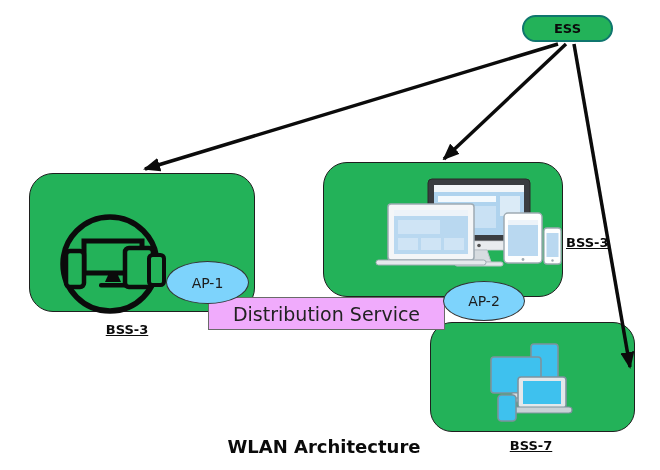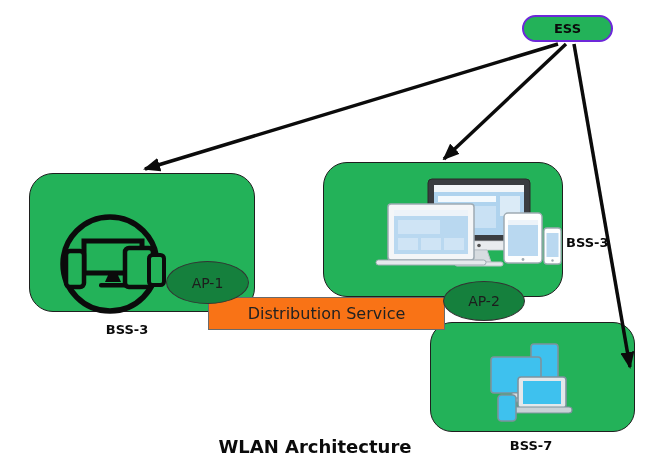--- a/index.html
+++ b/index.html
@@ -6,36 +6,36 @@
   .canvas{
     position:relative;width:660px;height:470px;background:#fff;overflow:hidden;
     font-family:"DejaVu Sans","Liberation Sans",sans-serif;
   }
   .abs{position:absolute;}
   .node-green{
     background:#23B259;border:1.5px solid #1f1f1f;border-radius:24px;
     box-sizing:border-box;z-index:1;
   }
   .pill{
-    background:#23B259;border:2px solid #6d28d9;border-radius:15px;
+    background:#23B259;border:2px solid #0f766e;border-radius:15px;
     display:flex;align-items:center;justify-content:center;
     font-weight:bold;font-size:13px;color:#0b0b0b;box-sizing:border-box;z-index:2;
   }
   .bar{
-    background:#f97316;border:1.2px solid #6A6A6A;box-sizing:border-box;
+    background:#f0abfc;border:1.2px solid #6A6A6A;box-sizing:border-box;
     display:flex;align-items:center;justify-content:center;
-    font-size:16px;color:#222;z-index:3;
+    font-size:19px;color:#222;z-index:3;
   }
   .ap{
-    background:#15803d;border:1.5px solid #333;border-radius:50%;
+    background:#7dd3fc;border:1.5px solid #333;border-radius:50%;
     display:flex;align-items:center;justify-content:center;
     font-size:14px;color:#1d1d1d;box-sizing:border-box;z-index:4;
   }
   .lbl{
-    font-weight:bold;font-size:13px;color:#0b0b0b;text-align:center;z-index:6;
+    font-weight:bold;font-size:13px;color:#0b0b0b;text-align:center;z-index:6;text-decoration:underline;
   }
   .title{
     font-weight:bold;font-size:18px;color:#0b0b0b;text-align:center;z-index:6;
   }
   svg.art{position:absolute;left:0;top:0;z-index:5;pointer-events:none;}
 </style>
 </head>
 <body>
 
 <div class="canvas">
@@ -127,15 +127,15 @@
       <rect x="523" y="381" width="38" height="23" fill="#3EC1EE"></rect>
       <rect x="512" y="407" width="60" height="6" rx="3" fill="#C9D2D7" stroke="#7E939E" stroke-width="1.2"></rect>
       <rect x="498" y="395" width="18" height="26" rx="3.5" fill="#3EC1EE" stroke="#7E939E" stroke-width="1.6"></rect>
     </g>
   </svg>
 
   <div class="abs lbl" style="left:92px;top:322px;width:70px;">BSS-3</div>
   <div class="abs lbl" style="left:566px;top:235px;width:44px;text-align:left;">BSS-3</div>
   <div class="abs lbl" style="left:496px;top:438px;width:70px;">BSS-7</div>
 
-  <div class="abs title" style="left:185px;top:436px;width:260px;text-align:center;">WLAN Architecture</div>
+  <div class="abs title" style="left:194px;top:436px;width:260px;text-align:center;">WLAN Architecture</div>
 
 </div>
 
 </body></html>

